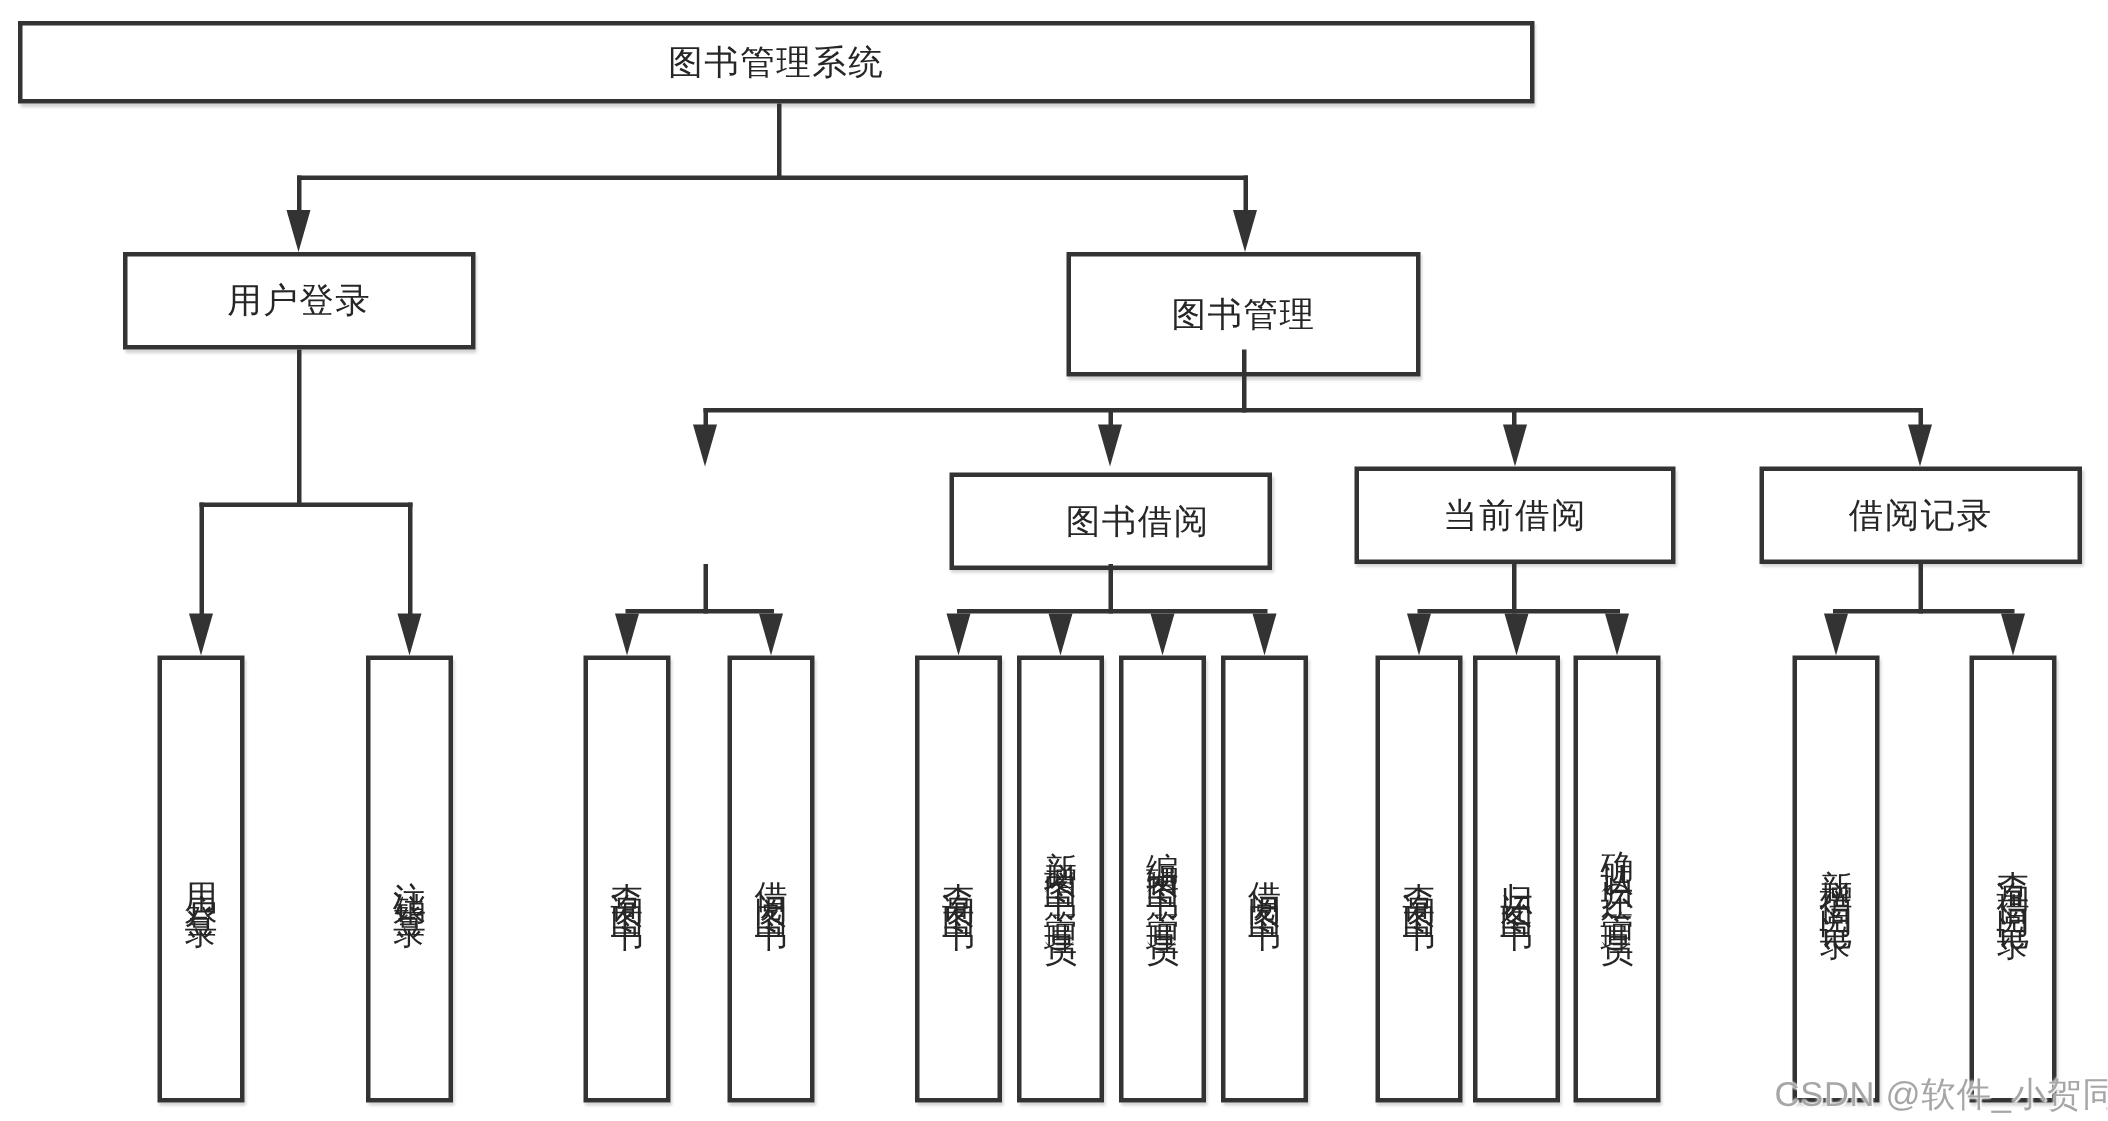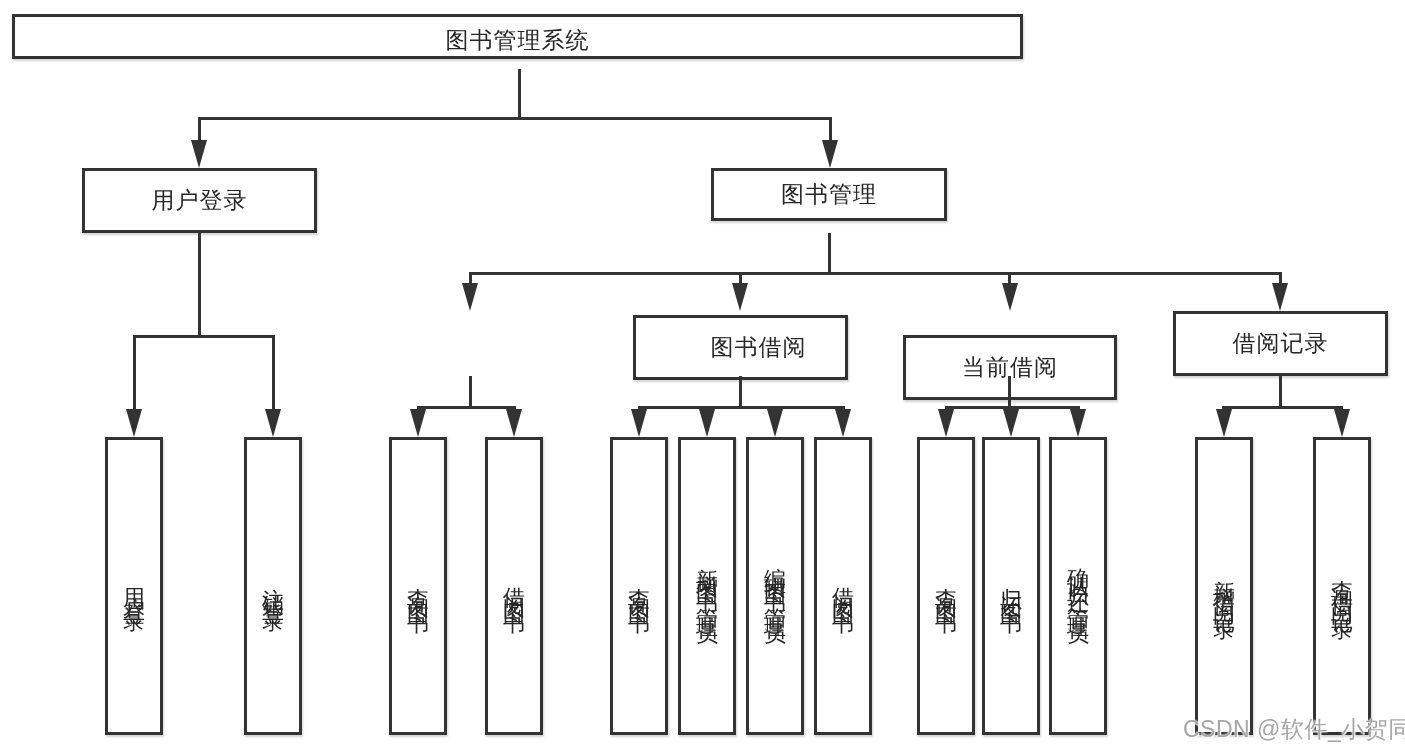--- a/index.html
+++ b/index.html
@@ -30,35 +30,35 @@
     font-size:23px;letter-spacing:0.5px;color:#a6a6a6;
     text-shadow:0 0 2px #ffffff,0 0 2px #ffffff,1px 1px 1px #ffffff;
     white-space:nowrap;
   }
 </style>
 </head>
 <body>
 
 <div id="canvas">
 
-  <div class="node" style="left:12px;top:14px;width:1011px;height:45px;align-items:flex-end;">
+  <div class="node" style="left:12px;top:14px;width:1011px;height:55px;">
     <span>图书管理系统</span>
   </div>
 
   <div class="vl" style="left:518px;top:69px;height:51px;"></div>
   <div class="hl" style="left:198px;top:117px;width:634px;"></div>
   <div class="vl" style="left:198px;top:117px;height:25px;"></div>
   <div class="vl" style="left:829px;top:117px;height:25px;"></div>
   <div class="ah" style="left:191px;top:140px;"></div>
   <div class="ah" style="left:822px;top:140px;"></div>
 
   <div class="node" style="left:82px;top:168px;width:235px;height:65px;">
     <span>用户登录</span>
   </div>
-  <div class="node" style="left:711px;top:168px;width:236px;height:53px;">
+  <div class="node" style="left:711px;top:168px;width:236px;height:83px;">
     <span>图书管理</span>
   </div>
 
   <div class="vl" style="left:198px;top:233px;height:105px;"></div>
   <div class="hl" style="left:133px;top:335px;width:142px;"></div>
   <div class="vl" style="left:133px;top:335px;height:77px;"></div>
   <div class="vl" style="left:272px;top:335px;height:77px;"></div>
   <div class="ah" style="left:126px;top:409px;"></div>
   <div class="ah" style="left:265px;top:409px;"></div>
 
@@ -69,21 +69,21 @@
   <div class="vl" style="left:1008px;top:272px;height:14px;"></div>
   <div class="vl" style="left:1279px;top:272px;height:14px;"></div>
   <div class="ah" style="left:462px;top:283px;"></div>
   <div class="ah" style="left:732px;top:283px;"></div>
   <div class="ah" style="left:1002px;top:283px;"></div>
   <div class="ah" style="left:1272px;top:283px;"></div>
 
   <div class="node" style="left:633px;top:315px;width:215px;height:65px;padding-left:36px;">
     <span>图书借阅</span>
   </div>
-  <div class="node" style="left:903px;top:311px;width:214px;height:65px;margin-top:24px;">
+  <div class="node" style="left:903px;top:311px;width:214px;height:65px;">
     <span>当前借阅</span>
   </div>
   <div class="node" style="left:1173px;top:311px;width:215px;height:65px;">
     <span>借阅记录</span>
   </div>
 
   <div class="vl" style="left:469px;top:376px;height:33px;"></div>
   <div class="hl" style="left:417px;top:406px;width:99px;"></div>
   <div class="ah" style="left:410px;top:409px;"></div>
   <div class="ah" style="left:506px;top:409px;"></div>

